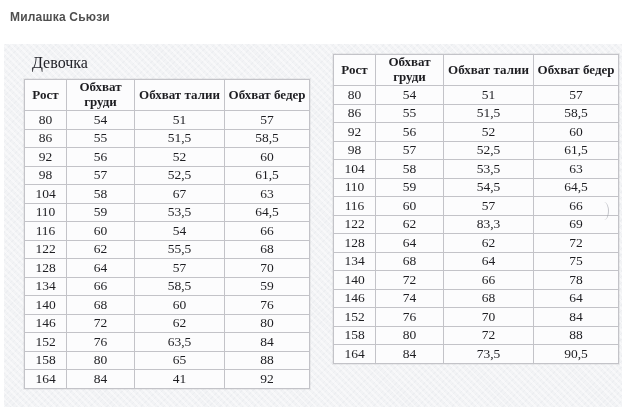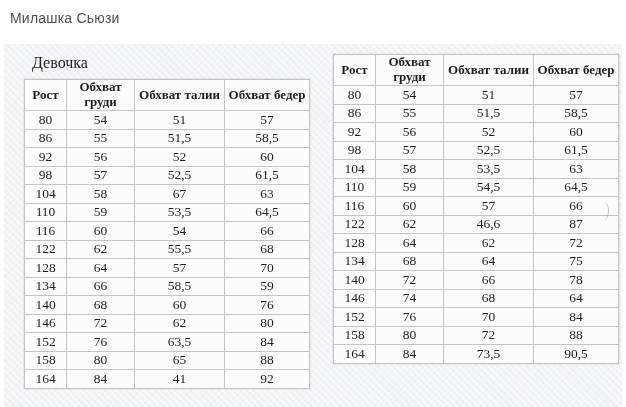--- a/index.html
+++ b/index.html
@@ -6,23 +6,24 @@
   body{
     width:626px;height:407px;
     background:#ffffff;
     position:relative;
     overflow:hidden;
     font-family:"Liberation Sans", sans-serif;
   }
   .page-title{
     position:absolute;
     left:10px;top:10px;
-    font-size:14px;
+    font-size:12px;
     color:#4f4f4f;
     letter-spacing:.2px;
+    font-weight:bold;
   }
   .scan{
     position:absolute;
     left:4px;top:44px;
     width:618px;height:363px;
     background-color:#f2f3f5;
     background-image:
       repeating-linear-gradient(45deg, rgba(255,255,255,.45) 0 2px, rgba(255,255,255,0) 2px 5px),
       repeating-linear-gradient(-45deg, rgba(188,194,206,.10) 0 1px, rgba(188,194,206,0) 1px 4px);
   }
@@ -248,22 +249,22 @@
           </tr>
           <tr>
             <td>116</td>
             <td>60</td>
             <td>57</td>
             <td>66</td>
           </tr>
           <tr>
             <td>122</td>
             <td>62</td>
-            <td>46,6</td>
-            <td>87</td>
+            <td>83,3</td>
+            <td>69</td>
           </tr>
           <tr>
             <td>128</td>
             <td>64</td>
             <td>62</td>
             <td>72</td>
           </tr>
           <tr>
             <td>134</td>
             <td>68</td>

